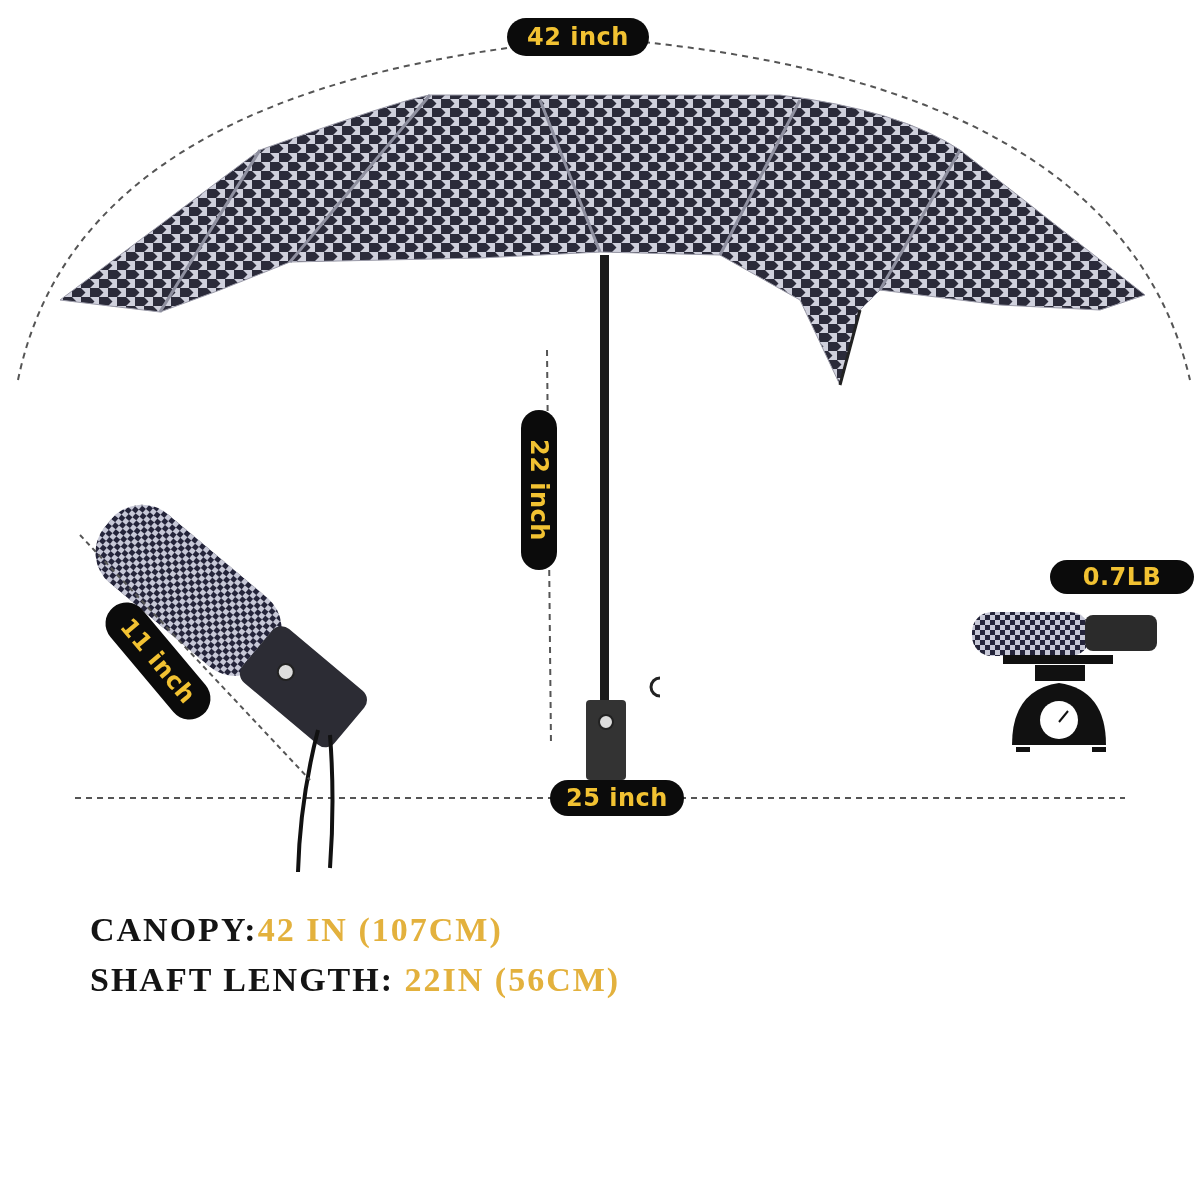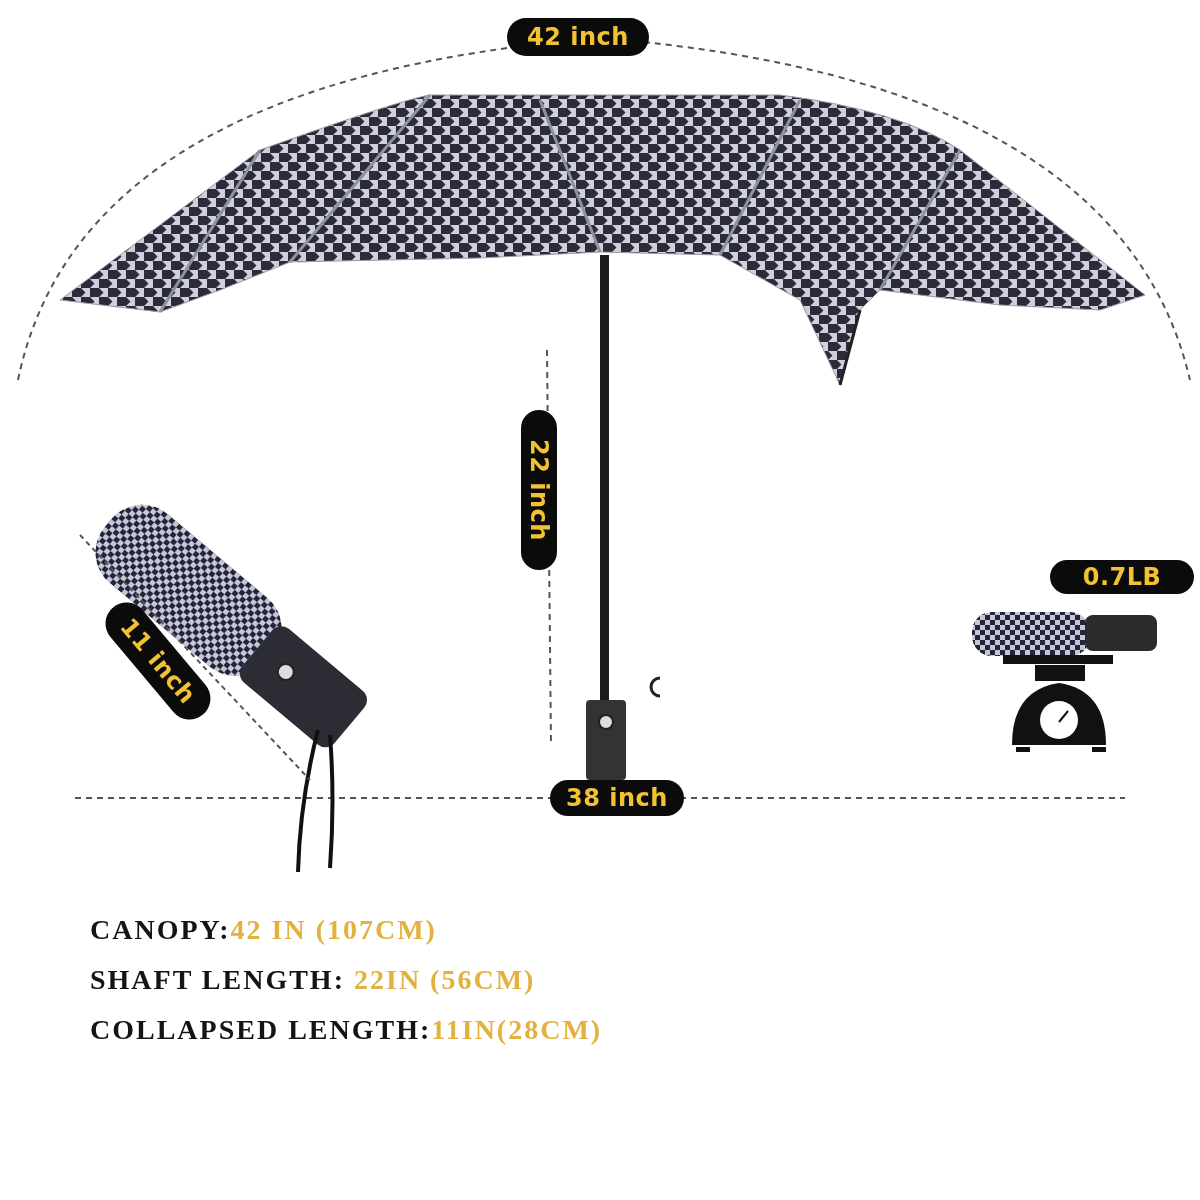--- a/index.html
+++ b/index.html
@@ -3,21 +3,21 @@
 <meta charset="utf-8">
 <style>
   html, body { margin:0; padding:0; background:#ffffff; }
   body { width:1200px; height:1200px; position:relative; overflow:hidden; font-family:"Liberation Sans", sans-serif; }
   .pill {
     position:absolute; background:#0b0b0b; color:#f2c232; border-radius:22px;
     font-family:"DejaVu Sans", sans-serif; font-weight:bold; font-size:24px;
     display:flex; align-items:center; justify-content:center; white-space:nowrap;
     letter-spacing:0.5px;
   }
-  .specs { position:absolute; left:90px; top:905px; font-family:"Liberation Serif", serif; font-weight:bold; font-size:28px; line-height:50px; letter-spacing:2px; }
+  .specs { position:absolute; left:90px; top:905px; font-family:"Liberation Serif", serif; font-weight:bold; font-size:34px; line-height:50px; letter-spacing:2px; }
   .specs .row { white-space:nowrap; }
   .specs .lbl { color:#141414; }
   .specs .val { color:#e3b13d; }
   svg { position:absolute; left:0; top:0; }
 </style>
 </head>
 <body>
 
 <svg width="1200" height="1200" viewBox="0 0 1200 1200">
   <defs>
@@ -74,31 +74,28 @@
     <rect x="1092" y="747" width="14" height="5" fill="#111"></rect>
   </g>
 </svg>
 
 <div class="pill" style="left:507px; top:18px; width:142px; height:38px;">42 inch</div>
 
 <div class="pill" style="left:521px; top:410px; width:36px; height:160px; border-radius:18px;">
   <span style="display:inline-block; transform:rotate(90deg); font-size:24px;">22 inch</span>
 </div>
 
-<div class="pill" style="left:550px; top:780px; width:134px; height:36px;">38 inch</div>
+<div class="pill" style="left:550px; top:780px; width:134px; height:36px;">25 inch</div>
 
 <div class="pill" style="left:88px; top:640px; width:140px; height:42px; transform:rotate(50deg); transform-origin:center;">
   <span>11 inch</span>
 </div>
 
 <div class="pill" style="left:1050px; top:560px; width:144px; height:34px;">0.7LB</div>
 
 <div class="specs">
   <div class="row">
     <span class="lbl">CANOPY:</span><span class="val">42 IN (107CM)</span>
   </div>
   <div class="row">
     <span class="lbl" style="white-space:pre;">SHAFT LENGTH: </span><span class="val">22IN (56CM)</span>
   </div>
-  <div class="row">
-    <span class="lbl">COLLAPSED LENGTH:</span><span class="val">11IN(28CM)</span>
-  </div>
 </div>
 
 </body></html>

